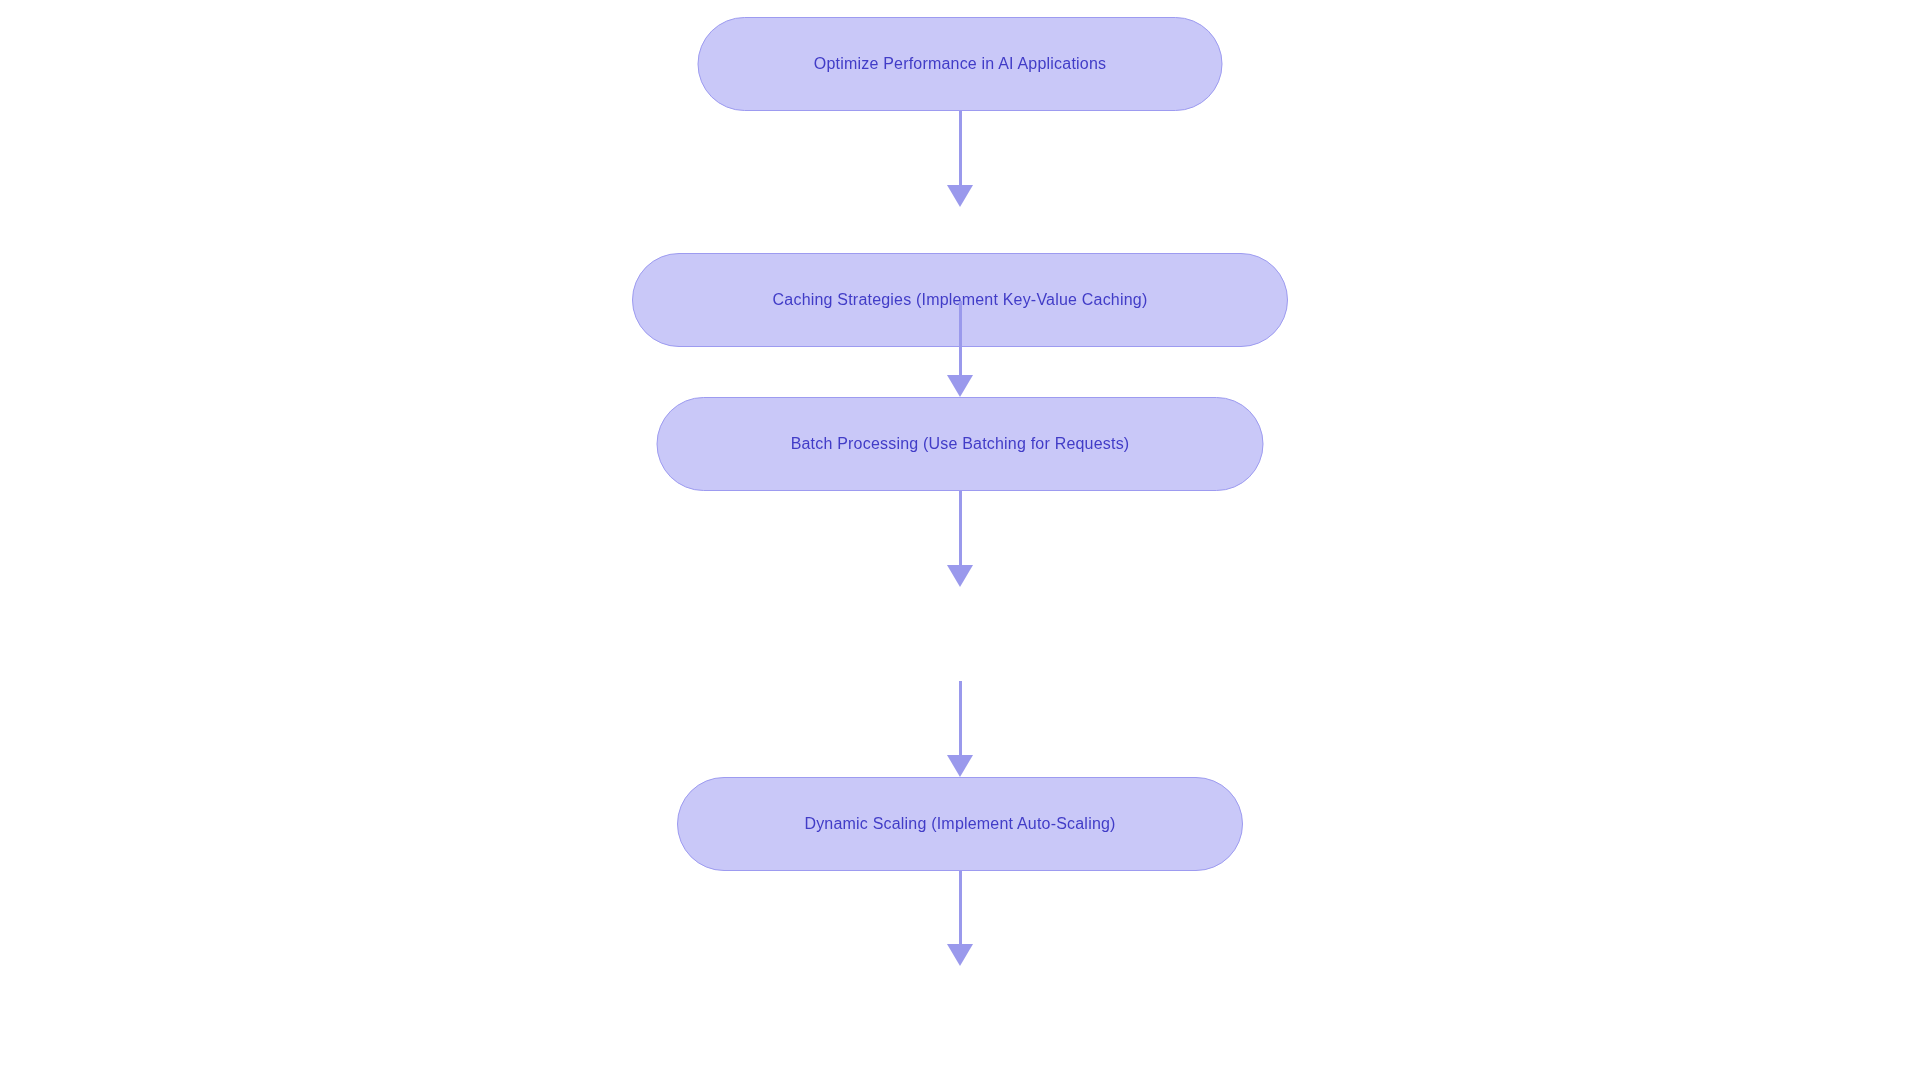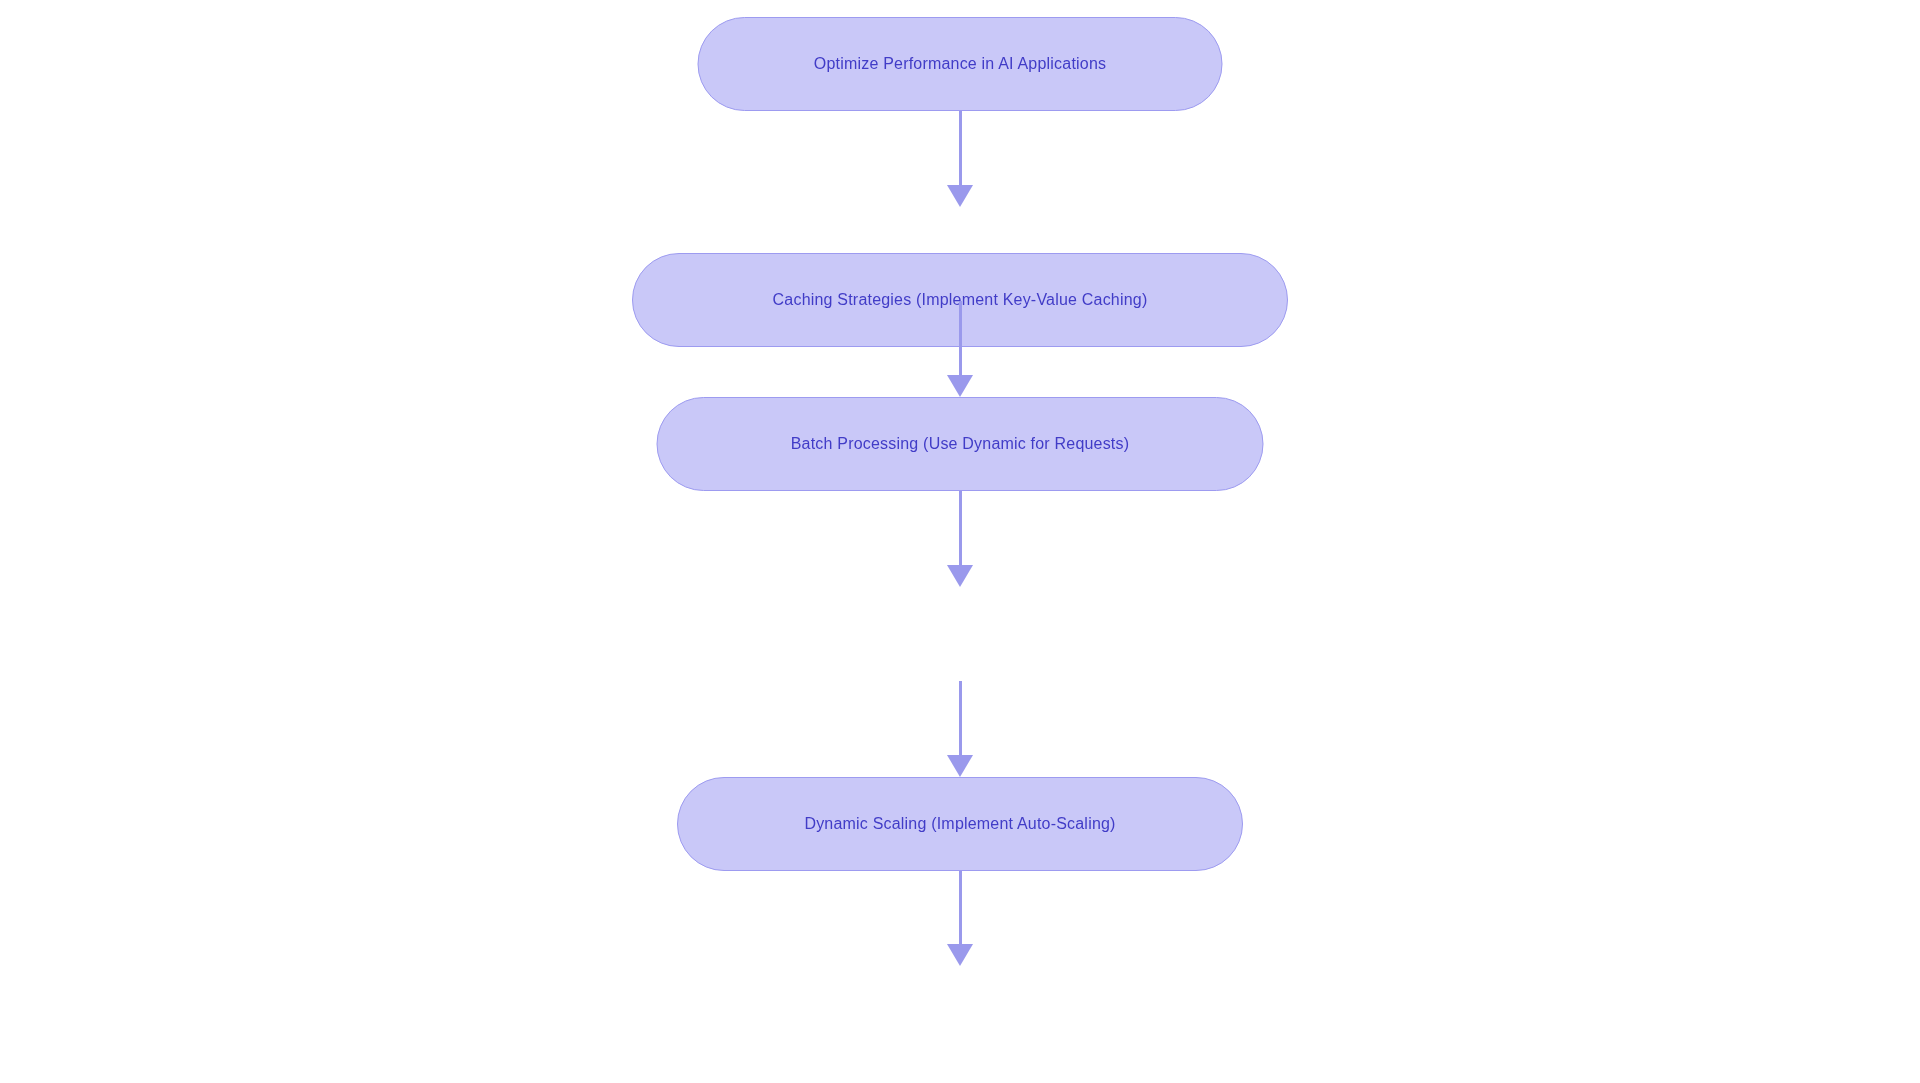--- a/index.html
+++ b/index.html
@@ -92,21 +92,21 @@
   <div class="node" id="node-2">
     <span class="label">Caching Strategies (Implement Key-Value Caching)</span>
   </div>
 
   <div class="arrow" id="arrow-2">
     <span class="shaft"></span>
     <span class="head"></span>
   </div>
 
   <div class="node" id="node-3">
-    <span class="label">Batch Processing (Use Dynamic for Requests)</span>
+    <span class="label">Batch Processing (Use Batching for Requests)</span>
   </div>
 
   <div class="arrow" id="arrow-3">
     <span class="shaft"></span>
     <span class="head"></span>
   </div>
 
 
   <div class="arrow" id="arrow-4">
     <span class="shaft"></span>

